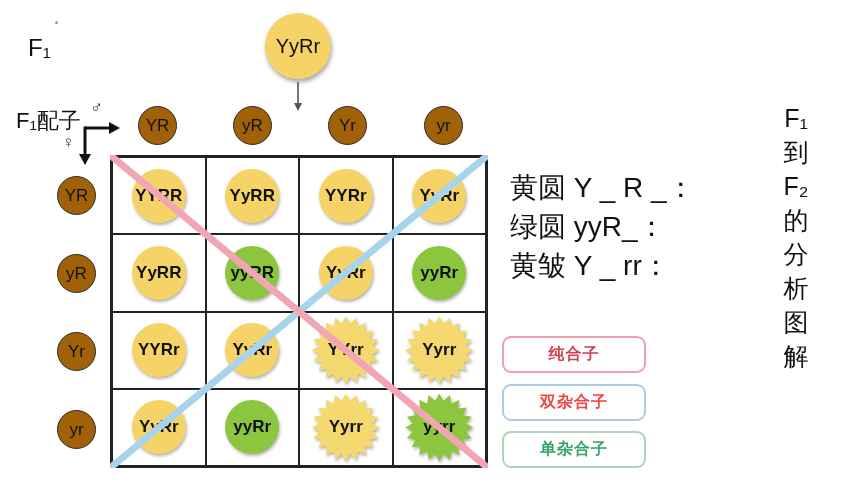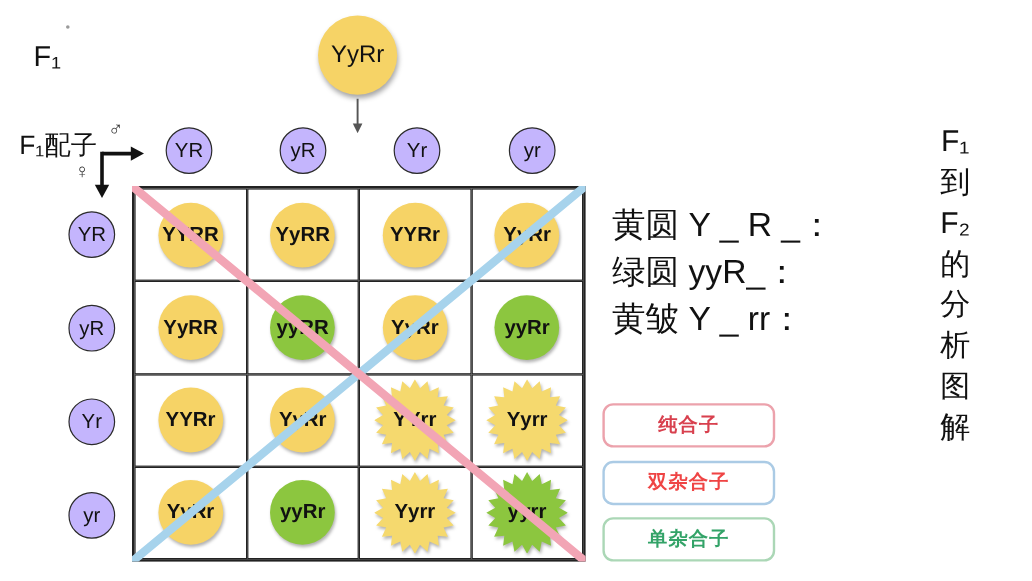--- a/index.html
+++ b/index.html
@@ -15,21 +15,21 @@
   .parent-circle { width:66px; height:66px; border-radius:50%; background:#F6D366;
     display:flex; align-items:center; justify-content:center; font-size:20px; color:#111; }
 
   .down-arrow-svg { position:absolute; left:291px; top:82px; }
   .elbow-svg { position:absolute; left:78px; top:100px; }
   .sex-symbol { position:absolute; font-size:17px; color:#333; }
   .male { left:90px; top:98px; }
   .female { left:62px; top:133px; }
 
   .gamete-circle { position:absolute; width:39px; height:39px; border-radius:50%;
-    border:1.6px solid #2b2b2b; background:#c4b5fd; display:flex; align-items:center;
+    border:1.6px solid #2b2b2b; background:#a16207; display:flex; align-items:center;
     justify-content:center; font-size:17px; color:#111; }
 
   .pgrid { position:absolute; left:110px; top:155px; width:378px; height:313px;
     border:2px solid #222; display:grid; grid-template-columns:repeat(4,1fr);
     grid-template-rows:repeat(4,1fr); background:#fff; }
   .cell { border:1px solid #222; display:flex; align-items:center; justify-content:center; }
   .shape-wrap { filter:drop-shadow(1px 2px 1.5px rgba(0,0,0,0.3)); }
   .shape { width:54px; height:54px; border-radius:50%; display:flex; align-items:center;
     justify-content:center; font-size:17px; font-weight:600; color:#111; }
   .cell[data-pheno="yellow-round"] .shape { background:#F6D366; }

